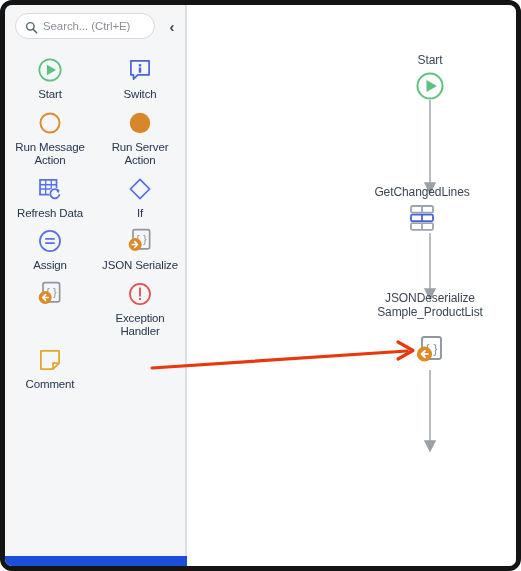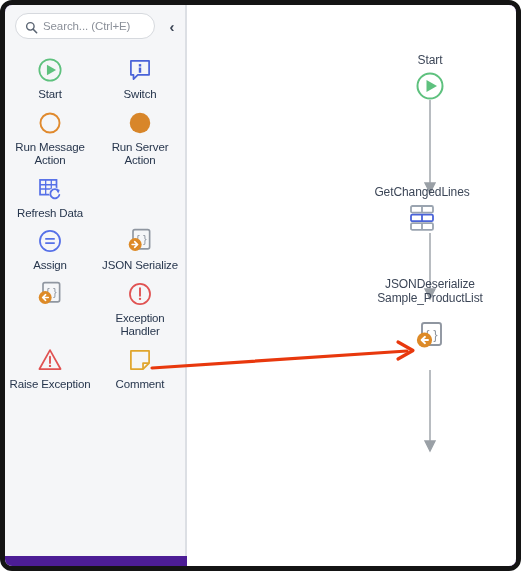--- a/index.html
+++ b/index.html
@@ -3,21 +3,21 @@
 <meta charset="utf-8">
 <style>
   html,body{margin:0;padding:0;background:#ffffff;}
   body{width:521px;height:571px;overflow:hidden;
        font-family:"Liberation Sans","DejaVu Sans",sans-serif;}
 
   #frame{
     position:relative;width:521px;height:571px;box-sizing:border-box;
     border:5px solid #141414;border-radius:12px;background:#ffffff;overflow:hidden;
   }
-  #inner{position:absolute;left:0;top:0;right:0;bottom:0;background:#4c1d95;}
+  #inner{position:absolute;left:0;top:0;right:0;bottom:0;background:#1d4ed8;}
 
   
   #sidebar{
     position:absolute;left:0;top:0;width:180px;height:551px;
     background:#f5f6f8;box-sizing:border-box;
   }
   #sidebar-divider{
     position:absolute;left:180px;top:0;width:2px;height:551px;background:#dcdfe4;
   }
 
@@ -140,20 +140,28 @@
                   <line x1="10" y1="4.5" x2="10" y2="21.5" stroke="#5670e8" stroke-width="1.5"></line>
                   <line x1="16.5" y1="4.5" x2="16.5" y2="21.5" stroke="#5670e8" stroke-width="1.5"></line>
                   <circle cx="20.5" cy="20" r="6.6" fill="#f5f6f8"></circle>
                   <path d="M24.8 17.2 a5.3 5.3 0 1 0 1 4.6" fill="none" stroke="#5670e8" stroke-width="2.1" stroke-linecap="round"></path>
                   <polygon points="21.6,15.2 26,16 24.6,20.1" fill="#5670e8"></polygon>
                 </svg>
               </div>
               <div class="pal-label">Refresh
 Data</div>
             </div>
+            <div class="pal-item">
+              <div class="pal-icon">
+                <svg width="26" height="26" viewBox="0 0 30 30">
+                  <polygon points="15,4 26,15 15,26 4,15" fill="none" stroke="#5670e8" stroke-width="2"></polygon>
+                </svg>
+              </div>
+              <div class="pal-label">If</div>
+            </div>
           </div>
           <div class="pal-row">
             <div class="pal-item">
               <div class="pal-icon">
                 <svg width="26" height="26" viewBox="0 0 30 30">
                   <circle cx="15" cy="15" r="11.6" fill="none" stroke="#5670e8" stroke-width="2"></circle>
                   <line x1="9.5" y1="12.6" x2="20.5" y2="12.6" stroke="#5670e8" stroke-width="2.1"></line>
                   <line x1="9.5" y1="17.4" x2="20.5" y2="17.4" stroke="#5670e8" stroke-width="2.1"></line>
                 </svg>
               </div>
@@ -189,31 +197,20 @@
                   <circle cx="15" cy="15" r="11.6" fill="none" stroke="#e05252" stroke-width="2"></circle>
                   <line x1="15" y1="8.3" x2="15" y2="17" stroke="#e05252" stroke-width="2.2" stroke-linecap="round"></line>
                   <circle cx="15" cy="20.6" r="1.35" fill="#e05252"></circle>
                 </svg>
               </div>
               <div class="pal-label">Exception
 Handler</div>
             </div>
           </div>
           <div class="pal-row">
-            <div class="pal-item">
-              <div class="pal-icon">
-                <svg width="26" height="26" viewBox="0 0 30 30">
-                  <path d="M15 3.6 L27.2 25.4 H2.8 Z" fill="none" stroke="#e05252" stroke-width="2" stroke-linejoin="round"></path>
-                  <line x1="15" y1="11.2" x2="15" y2="18.4" stroke="#e05252" stroke-width="2.2" stroke-linecap="round"></line>
-                  <circle cx="15" cy="21.8" r="1.35" fill="#e05252"></circle>
-                </svg>
-              </div>
-              <div class="pal-label">Raise
-Exception</div>
-            </div>
             <div class="pal-item">
               <div class="pal-icon">
                 <svg width="26" height="26" viewBox="0 0 30 30">
                   <path d="M4.5 4.5 H25.5 V18.5 L18.5 25.5 H4.5 Z" fill="none" stroke="#e0a62e" stroke-width="2" stroke-linejoin="round"></path>
                   <path d="M25.5 18.5 H18.5 V25.5" fill="none" stroke="#e0a62e" stroke-width="2" stroke-linejoin="round"></path>
                 </svg>
               </div>
               <div class="pal-label">Comment</div>
             </div>
           </div>
@@ -251,21 +248,21 @@
             <rect x="4" y="2" width="22" height="6.6" rx="1.4" fill="none" stroke="#9aa4b0" stroke-width="1.8"></rect>
             <line x1="15" y1="2" x2="15" y2="8.6" stroke="#9aa4b0" stroke-width="1.8"></line>
             <rect x="4" y="10.6" width="22" height="6.6" rx="1.4" fill="none" stroke="#4a63d8" stroke-width="1.8"></rect>
             <line x1="15" y1="10.6" x2="15" y2="17.2" stroke="#4a63d8" stroke-width="1.8"></line>
             <rect x="4" y="19.2" width="22" height="6.6" rx="1.4" fill="none" stroke="#9aa4b0" stroke-width="1.8"></rect>
             <line x1="15" y1="19.2" x2="15" y2="25.8" stroke="#9aa4b0" stroke-width="1.8"></line>
           </svg>
         </div>
       </div>
 
-      <div class="node" style="left:168px;top:272px;width:150px;gap:12px;">
+      <div class="node" style="left:168px;top:286px;width:150px;gap:12px;">
         <div class="node-label">JSONDeserialize
 Sample_ProductList</div>
         <div class="node-icon">
           <svg width="32" height="30" viewBox="0 0 32 30">
             <rect x="8" y="2" width="19" height="22" rx="2.2" fill="#ffffff" stroke="#8f96a0" stroke-width="1.9"></rect>
             <text x="17.5" y="17.5" font-family="'Liberation Sans',sans-serif" font-size="13" fill="#8f96a0" text-anchor="middle">{ }</text>
             <circle cx="10.5" cy="19" r="7.6" fill="#dd8a27"></circle>
             <path d="M14 19 H8.4 M11 15.8 L7.6 19 L11 22.2" fill="none" stroke="#ffffff" stroke-width="1.9" stroke-linecap="round" stroke-linejoin="round"></path>
           </svg>
         </div>

